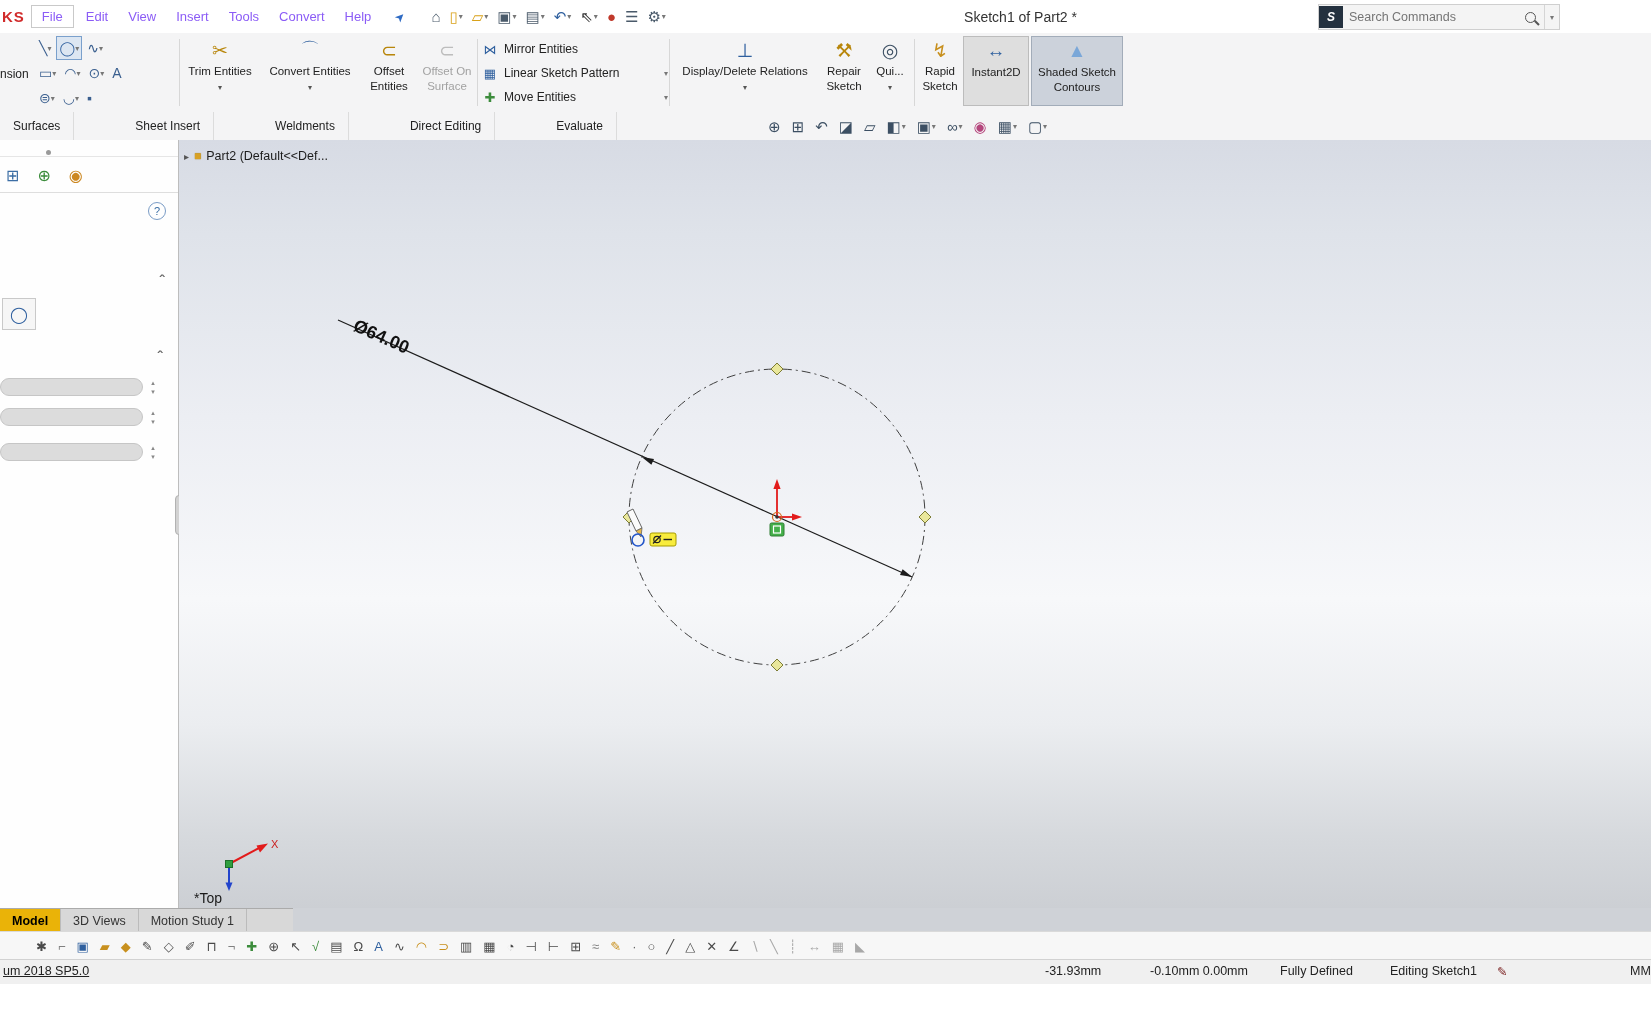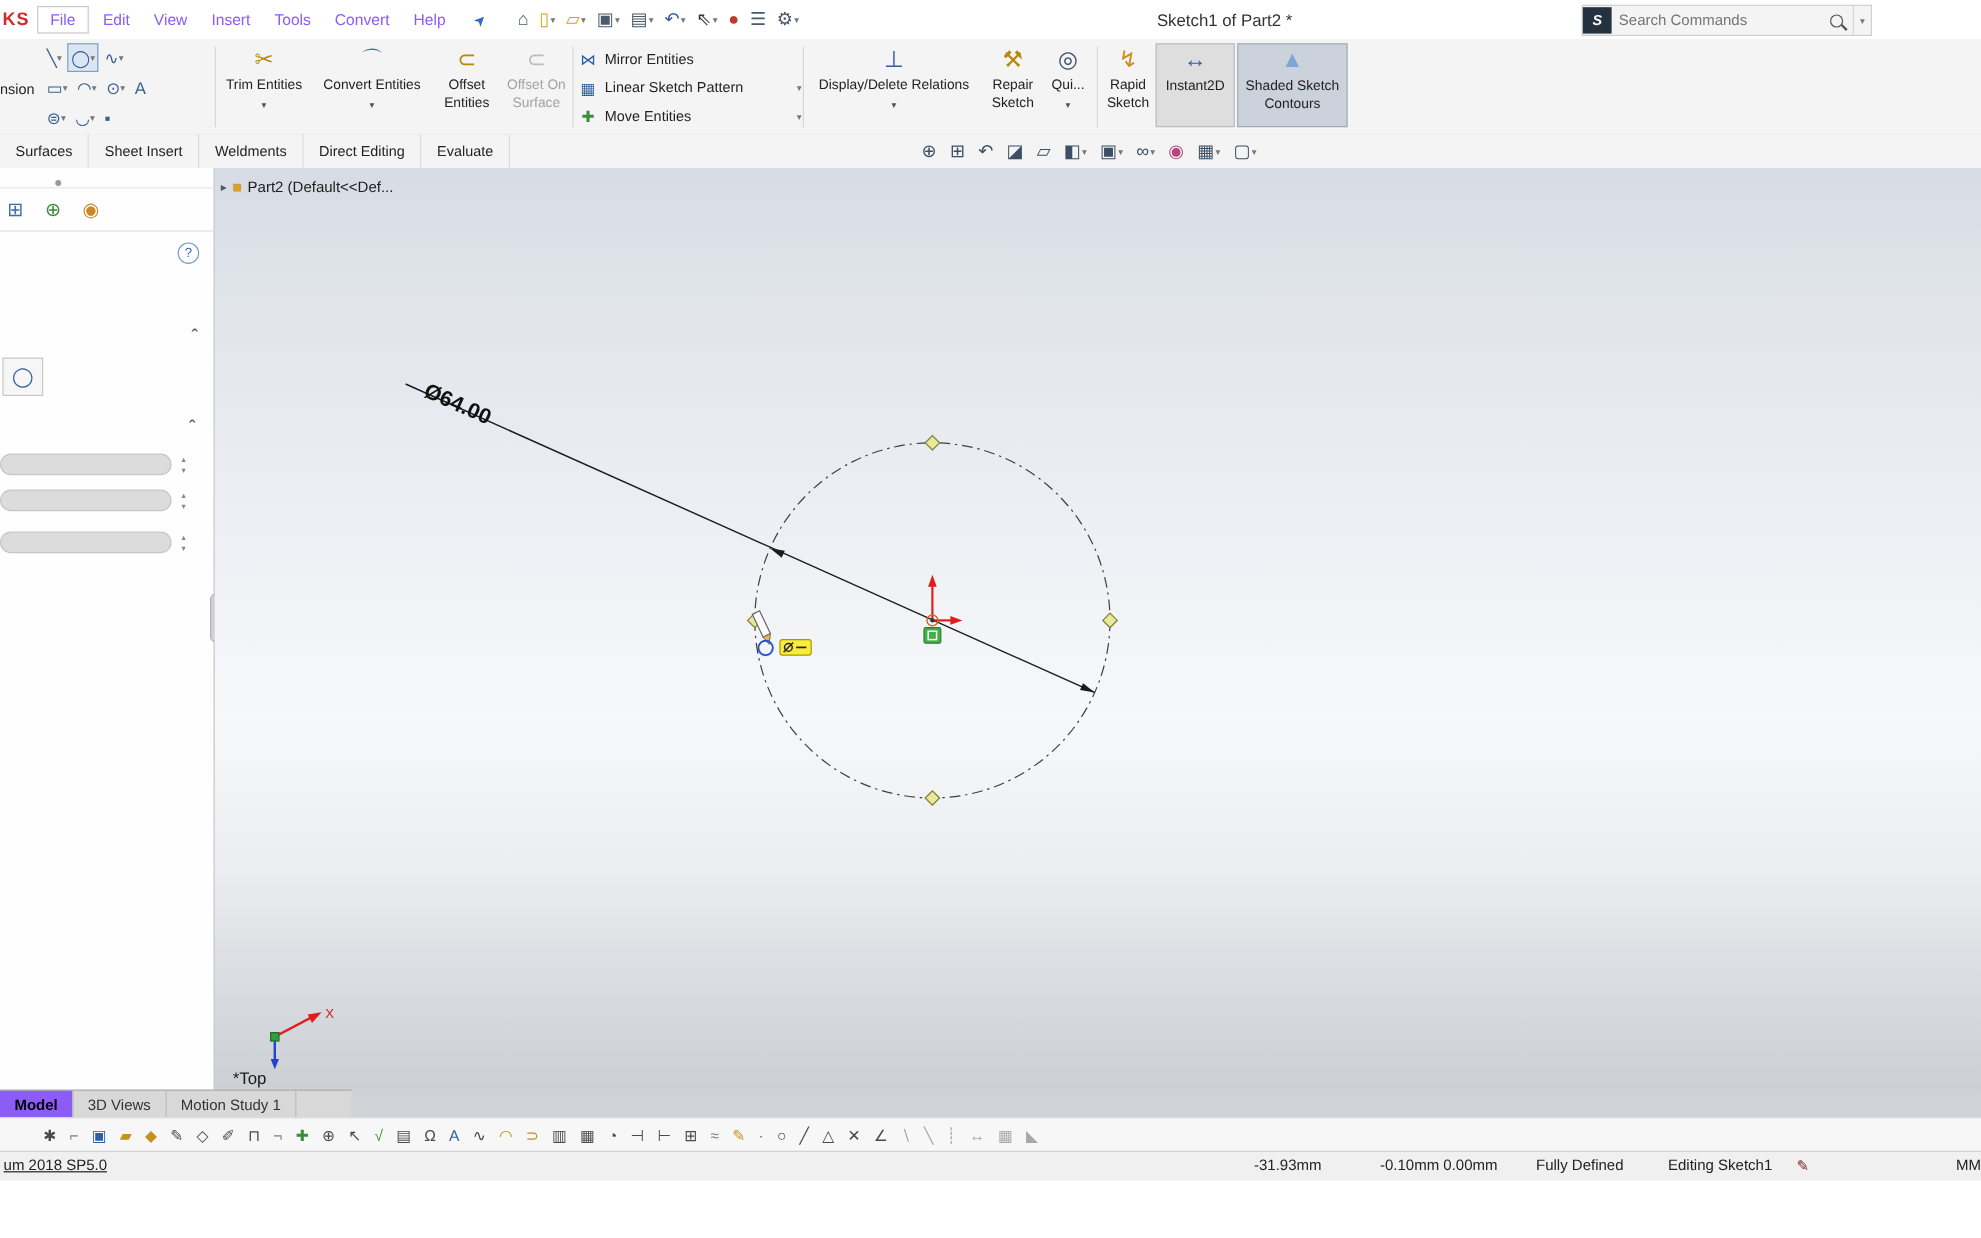--- a/index.html
+++ b/index.html
@@ -97,21 +97,21 @@
               font-size:12.5px;color:#1c1c1c;}
   .bc-expand{color:#555;font-size:10px;}
   .bc-part{color:#d8a125;font-size:12px;text-shadow:0 0 1px #8a6a10;}
   svg.sketch{position:absolute;top:140px;left:179px;}
   svg text{font-family:"Liberation Sans",sans-serif;}
 
   
   .bottom-tabs{position:absolute;top:908px;left:0;width:293px;height:23px;background:#d8d8d8;
                border-top:1px solid #ababab;display:flex;align-items:stretch;font-size:12.5px;}
   .btab{padding:0 12px;display:flex;align-items:center;border-right:1px solid #bbb;color:#333;}
-  .btab.active{background:#8b5cf6;font-weight:bold;color:#000;}
+  .btab.active{background:#eab308;font-weight:bold;color:#000;}
   .bt-fill{position:absolute;top:908px;left:293px;right:0;height:23px;background:#cfd2d7;}
 
   
   .bottom-toolbar{position:absolute;top:931px;left:0;right:0;height:28px;background:#f7f7f7;
                   border-top:1px solid #dadada;display:flex;align-items:center;}
   .bt-icons{display:flex;align-items:center;gap:11px;margin-left:36px;}
   .bt-icons .g{font-size:13px;line-height:1;}
 
   
   .statusbar{position:absolute;top:959px;left:0;right:0;height:25px;background:#f0f0f0;
@@ -327,21 +327,21 @@
     </div>
 
     <div class="rbtn pressed" style="left:1031px;width:92px;">
       <span class="big" style="color:#7aa7d8;">▲</span>
       <span class="lbl">Shaded Sketch
 Contours</span>
     </div>
   </div>
 
   <div class="tabrow">
-    <div style="display:flex;align-items:stretch;">
+    <div style="display:flex;align-items:stretch;gap:48px;">
 
     <span class="vtab">Surfaces</span>
         <span class="vtab">Sheet Insert</span>
         <span class="vtab">Weldments</span>
         <span class="vtab">Direct Editing</span>
         <span class="vtab">Evaluate</span>
       </div>
     <div class="headsup">
 
     <span class="hicon">

